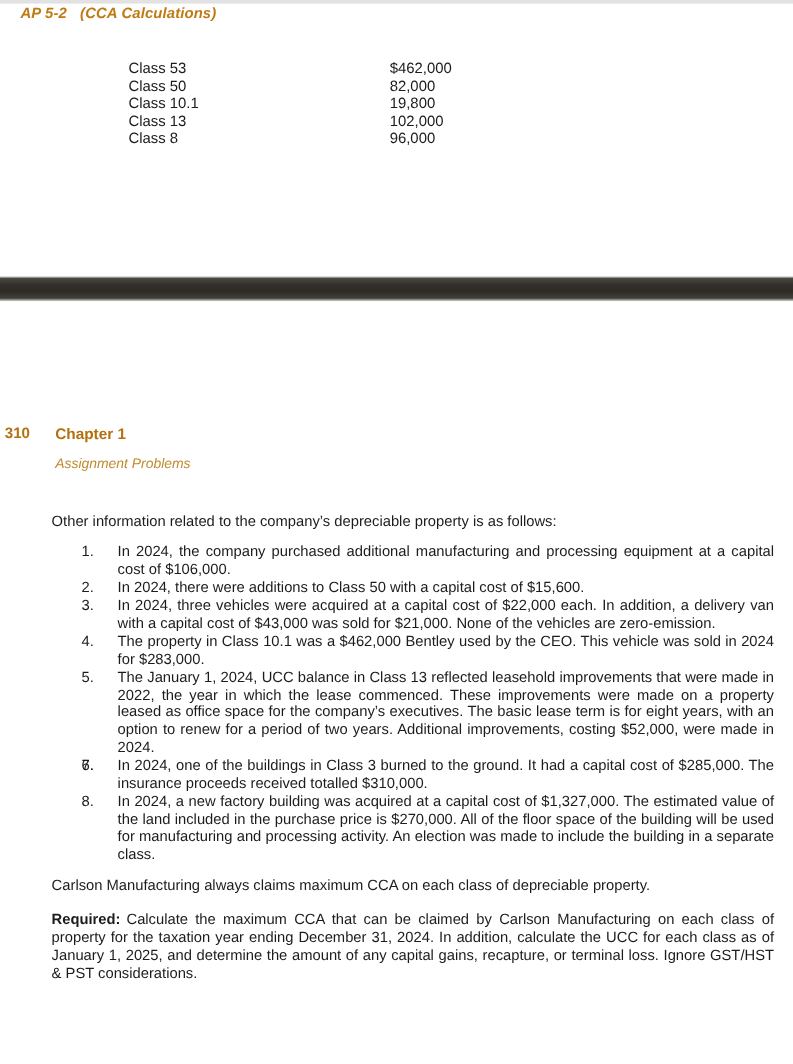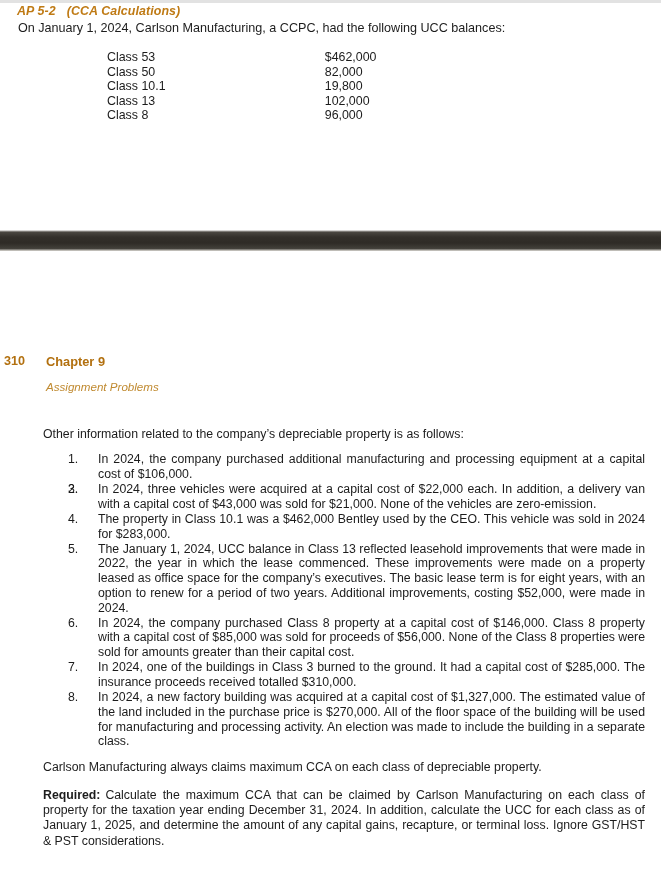--- a/index.html
+++ b/index.html
@@ -199,21 +199,20 @@
 <body>
 
 <div class="top-scan-band"></div>
 
 <div class="page-one">
 
   <div class="ap-heading">
     <span class="ap-code">AP 5-2</span><span class="ap-title">(CCA Calculations)</span>
   </div>
 
-  <div class="intro-line">On January 1, 2024, Carlson Manufacturing, a CCPC, had the following UCC balances:</div>
 
   <table class="ucc-table">
     <tbody>
       <tr>
         <td class="ucc-label">Class 53</td>
         <td class="ucc-value">$462,000</td>
       </tr>
       <tr>
         <td class="ucc-label">Class 50</td>
         <td class="ucc-value">82,000</td>
@@ -234,52 +233,52 @@
   </table>
 
 </div>
 
 <div class="page-divider"></div>
 
 <div class="page-two">
 
   <div class="folio-row">
     <span class="folio-number">310</span>
-    <span class="chapter-label">Chapter 9</span>
+    <span class="chapter-label">Chapter 1</span>
   </div>
 
   <div class="running-head">Assignment Problems</div>
 
   <div class="body-block">
 
     <p class="lead-para">Other information related to the company’s depreciable property is as follows:</p>
 
     <ol class="info-list">
       <li>
         <span class="marker">1.</span>
         <span>In 2024, the company purchased additional manufacturing and processing equipment at a capital cost of $106,000.</span>
       </li>
       <li class="no-justify">
         <span class="marker">2.</span>
+        <span>In 2024, there were additions to Class 50 with a capital cost of $15,600.</span>
       </li>
       <li>
         <span class="marker">3.</span>
         <span>In 2024, three vehicles were acquired at a capital cost of $22,000 each. In addition, a delivery van with a capital cost of $43,000 was sold for $21,000. None of the vehicles are zero-emission.</span>
       </li>
       <li>
         <span class="marker">4.</span>
         <span>The property in Class 10.1 was a $462,000 Bentley used by the CEO. This vehicle was sold in 2024 for $283,000.</span>
       </li>
       <li>
         <span class="marker">5.</span>
         <span>The January 1, 2024, UCC balance in Class 13 reflected leasehold improvements that were made in 2022, the year in which the lease commenced. These improvements were made on a property leased as office space for the company’s executives. The basic lease term is for eight years, with an option to renew for a period of two years. Additional improvements, costing $52,000, were made in 2024.</span>
       </li>
       <li>
         <span class="marker">6.</span>
-        <span>In 2024, the company purchased Class 8 property at a capital cost of $146,000. Class 8 property with a capital cost of $85,000 was sold for proceeds of $56,000. None of the Class 8 properties were sold for amounts greater than their capital cost.</span>
       </li>
       <li>
         <span class="marker">7.</span>
         <span>In 2024, one of the buildings in Class 3 burned to the ground. It had a capital cost of $285,000. The insurance proceeds received totalled $310,000.</span>
       </li>
       <li>
         <span class="marker">8.</span>
         <span>In 2024, a new factory building was acquired at a capital cost of $1,327,000. The estimated value of the land included in the purchase price is $270,000. All of the floor space of the building will be used for manufacturing and processing activity. An election was made to include the building in a separate class.</span>
       </li>
     </ol>

